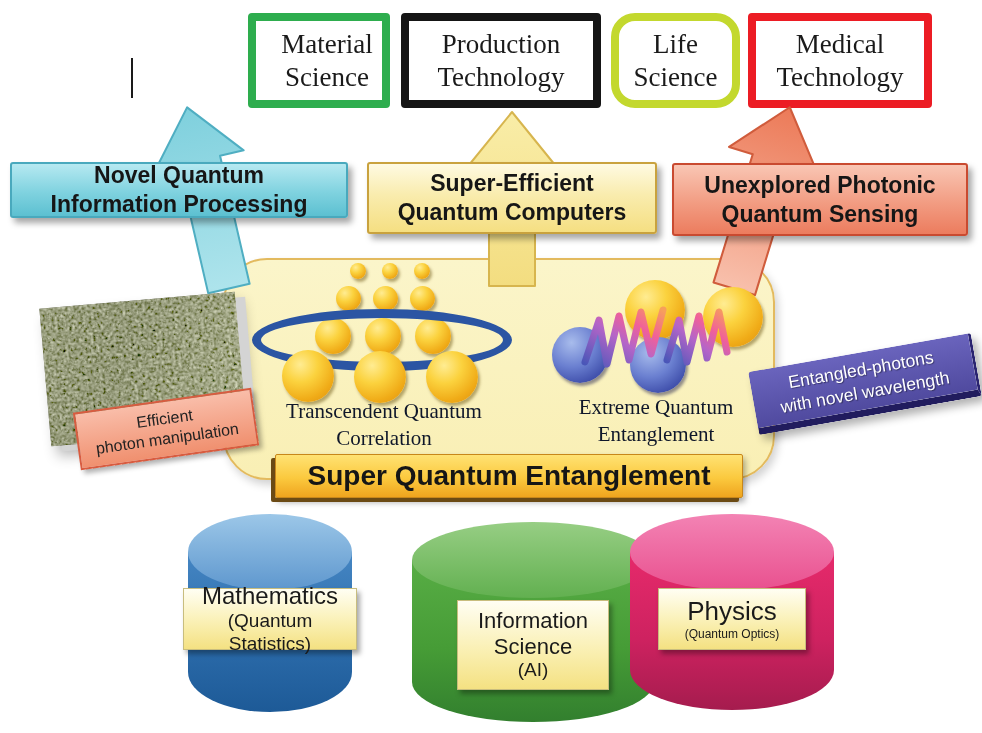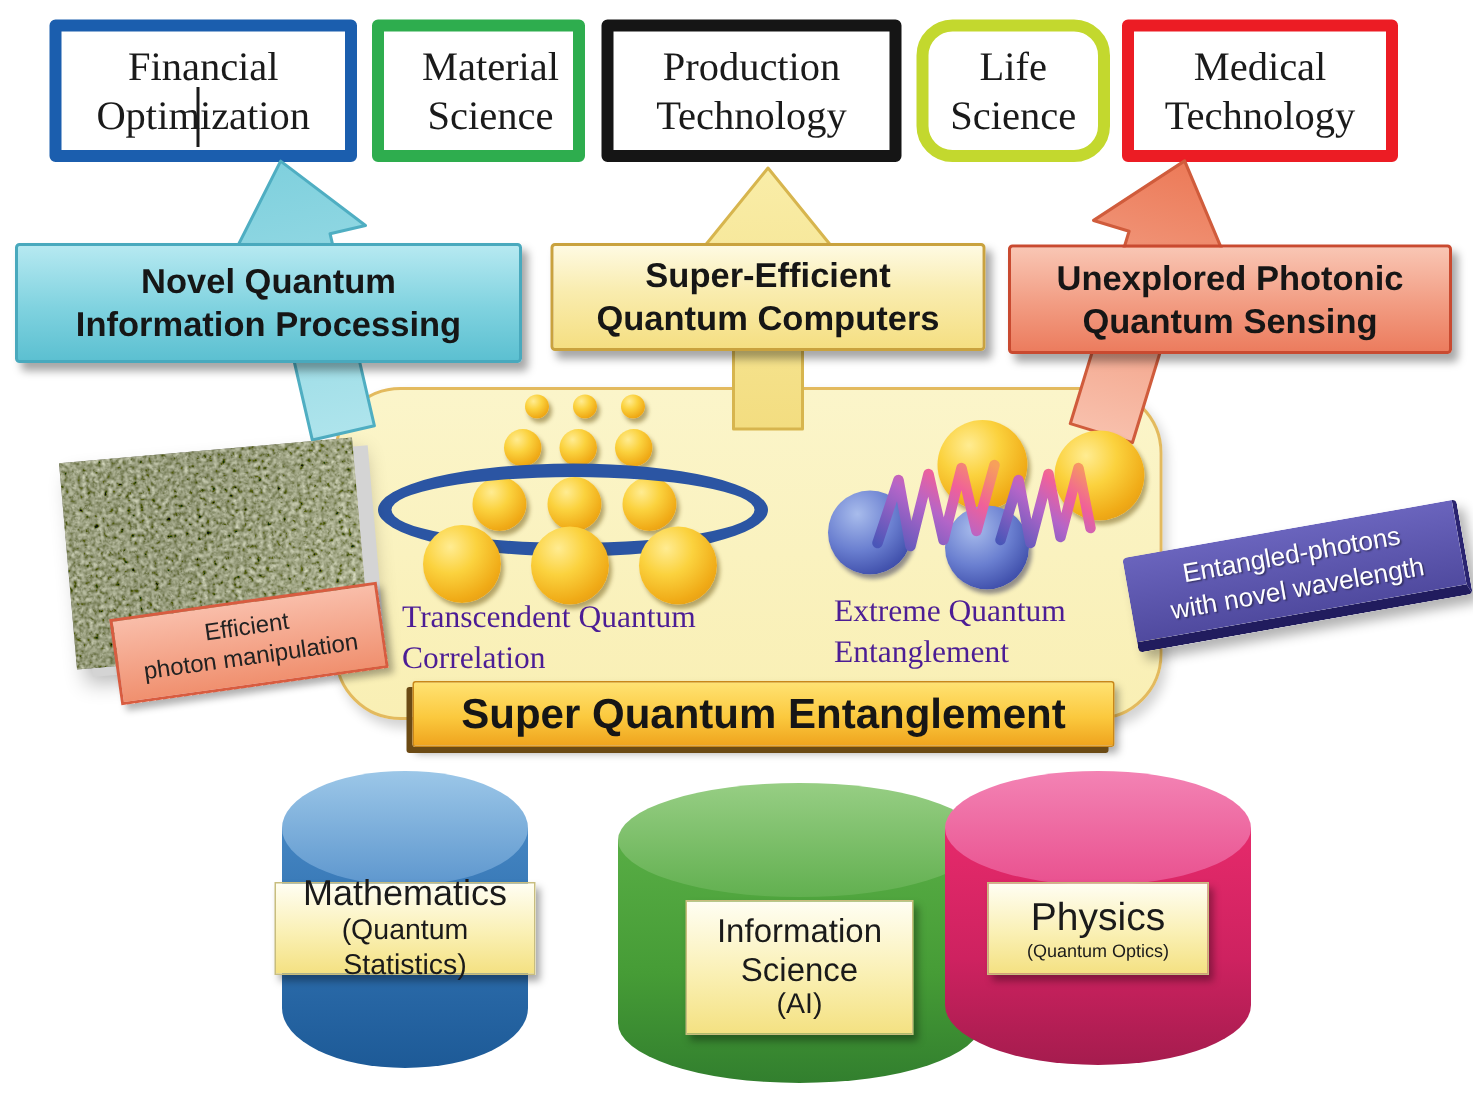--- a/index.html
+++ b/index.html
@@ -30,21 +30,21 @@
               background:linear-gradient(180deg,#fbf5ca 0%,#f9efb4 100%);
               border:2px solid #e3ba5e;border-radius:44px;box-shadow:3px 5px 8px rgba(0,0,0,.18);}
   .sphere{position:absolute;border-radius:50%;}
   .gold{background:radial-gradient(circle at 35% 28%,#ffec92 0%,#fbd23e 35%,#f0ab17 70%,#d98e12 100%);
         box-shadow:2px 3px 3px rgba(95,70,0,.45);}
   .bluesp{background:radial-gradient(circle at 35% 28%,#a8bcec 0%,#6a7fd0 45%,#4353ae 75%,#343b8e 100%);
         box-shadow:2px 3px 3px rgba(20,20,70,.45);}
   .blue-ellipse{position:absolute;left:252px;top:309px;width:260px;height:62px;border:9px solid #2b55a3;
                 border-radius:50%;z-index:3;box-sizing:border-box;}
   .core-caption{position:absolute;z-index:4;font-family:"Liberation Serif","DejaVu Serif",serif;
-                font-size:21px;line-height:1.3;color:#4c1d95;text-align:left;}
+                font-size:21px;line-height:1.3;color:#0f172a;text-align:center;}
   .gold-banner{position:absolute;left:275px;top:454px;width:466px;height:42px;z-index:5;
                background:linear-gradient(180deg,#ffe273 0%,#fbc93e 55%,#efa41e 100%);
                border:1px solid #c8871a;border-radius:2px;
                box-shadow:-4px 4px 0 #6b4a14,2px 4px 6px rgba(0,0,0,.35);
                display:flex;align-items:center;justify-content:center;
                font-weight:bold;font-size:28px;color:#161616;}
 
   
   .photo{position:absolute;left:45px;top:300px;width:196px;height:138px;z-index:4;transform:rotate(-5deg);
          background:linear-gradient(115deg,#6e6e66 0%,#4e4e48 40%,#8e8e80 72%,#c4c4b4 100%);
@@ -79,24 +79,20 @@
              display:flex;flex-direction:column;align-items:center;justify-content:center;
              color:#1a1a1a;text-align:center;box-sizing:border-box;}
   .cyl-title{font-size:24px;line-height:1.15;}
   .cyl-sub{font-size:19px;line-height:1.2;}
 </style>
 </head>
 <body>
 
 <div class="stage">
 
-  <div class="fieldbox" style="left: 33px; width: 205px; border-color: rgb(27, 94, 174);">
-    <span>Financial</span>
-    <span>Optimization</span>
-  </div>
   <div class="caret" style="left:131px;top:58px;"></div>
 
   <div class="fieldbox" style="left: 248px; width: 142px; border-color: rgb(46, 173, 78); padding-left: 16px;">
     <span>Material</span>
     <span>Science</span>
   </div>
 
   <div class="fieldbox" style="left: 401px; width: 200px; border-color: rgb(21, 21, 21);">
     <span>Production</span>
     <span>Technology</span>
@@ -137,21 +133,21 @@
   <svg class="arrow-svg" style="left:712px;top:100px;transform:rotate(17deg);" width="100" height="196" viewBox="0 0 96 190">
     <defs>
         <linearGradient id="ag3" x1="0" y1="0" x2="0" y2="1">
       <stop offset="0" stop-color="#ec7a58"></stop>
           <stop offset="1" stop-color="#f8c0ac"></stop>
         </linearGradient>
       </defs>
     <polygon points="48,3 3,57 27,57 27,187 69,187 69,57 93,57" fill="url(#ag3)" stroke="#d05c3c" stroke-width="2" stroke-linejoin="round"></polygon>
   </svg>
 
-  <div class="outcome cyan" style="left:10px;top:162px;width:338px;height:80px;">
+  <div class="outcome cyan" style="left:10px;top:162px;width:338px;height:56px;">
     <span>Novel Quantum</span>
     <span>Information Processing</span>
   </div>
   <div class="outcome yellow" style="left:367px;top:162px;width:290px;height:72px;">
     <span>Super-Efficient</span>
     <span>Quantum Computers</span>
   </div>
   <div class="outcome salmon" style="left:672px;top:163px;width:296px;height:73px;">
     <span>Unexplored Photonic</span>
     <span>Quantum Sensing</span>

